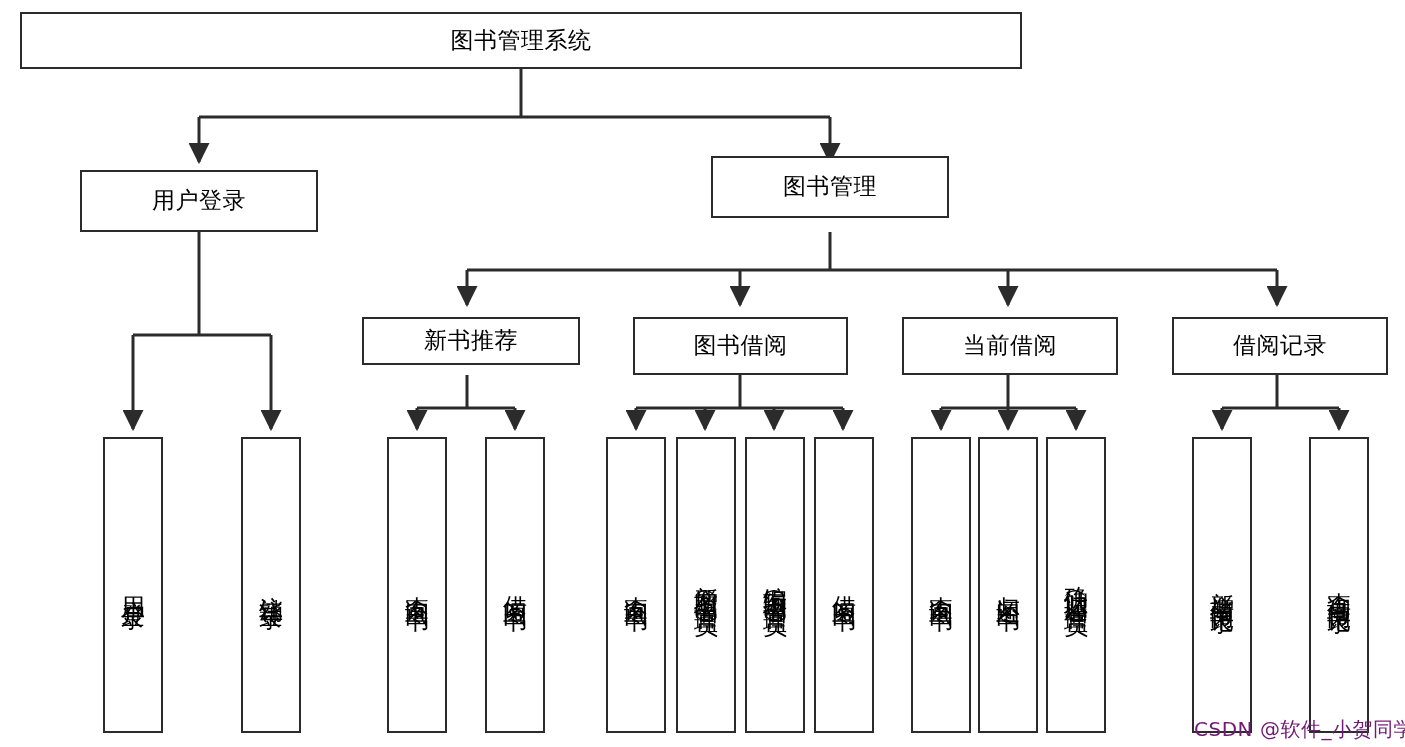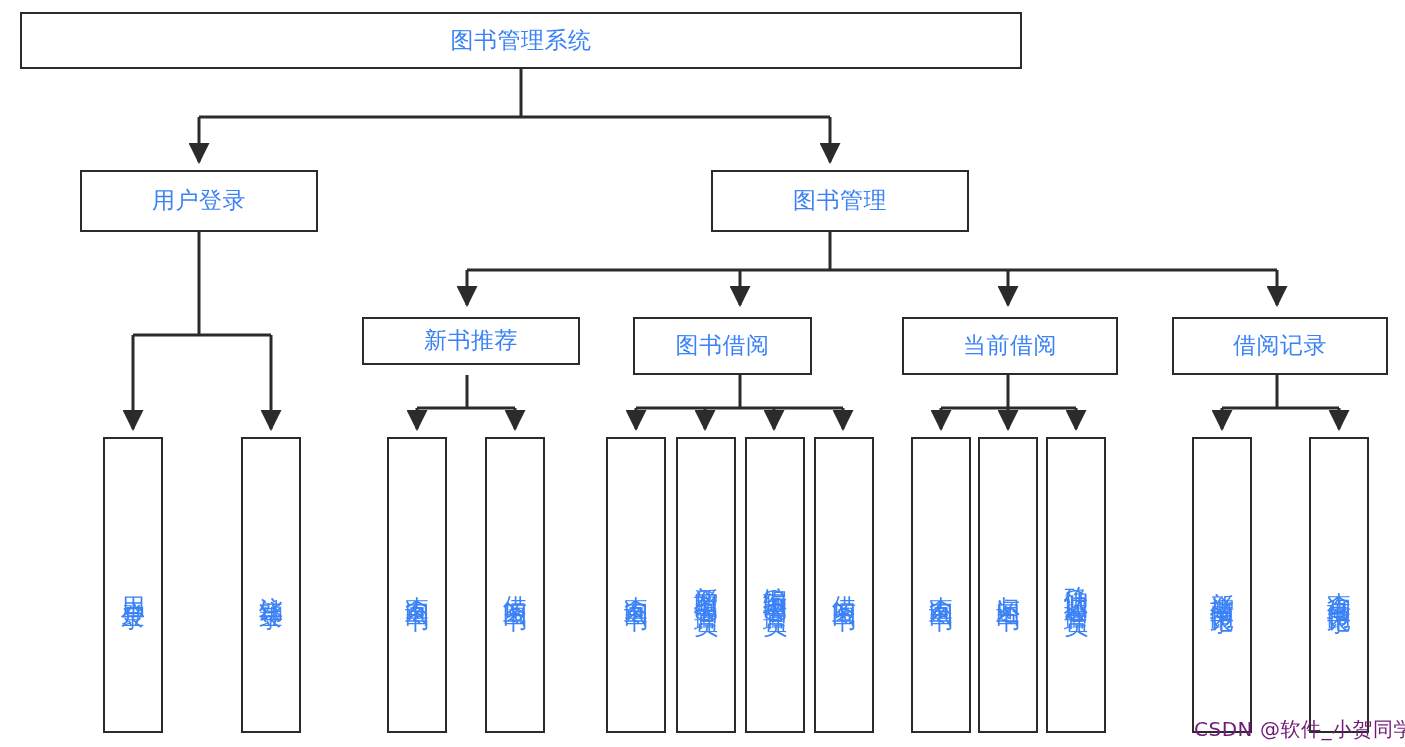--- a/index.html
+++ b/index.html
@@ -27,21 +27,21 @@
     pointer-events: none;
   }
   .node {
     position: absolute;
     box-sizing: border-box;
     background: #ffffff;
     border: 2px solid #2b2b2b;
     display: flex;
     align-items: center;
     justify-content: center;
-    color: #3b82f6;
+    color: #000000;
     z-index: 2;
   }
   .node-label {
     display: block;
     text-align: center;
     line-height: 1.18;
     white-space: nowrap;
   }
   
   .node.horiz .node-label {
@@ -129,28 +129,28 @@
     </g>
   </svg>
 
   <div class="node root horiz" style="left:20px; top:12px; width:1002px; height:57px;">
     <span class="node-label">图书管理系统</span>
   </div>
 
   <div class="node horiz" style="left:80px; top:170px; width:238px; height:62px;">
     <span class="node-label">用户登录</span>
   </div>
-  <div class="node horiz" style="left:711px; top:170px; width:258px; height:62px;">
+  <div class="node horiz" style="left:711px; top:156px; width:238px; height:62px;">
     <span class="node-label">图书管理</span>
   </div>
 
   <div class="node horiz" style="left:362px; top:317px; width:218px; height:48px;">
     <span class="node-label">新书推荐</span>
   </div>
-  <div class="node horiz" style="left:633px; top:317px; width:179px; height:58px;">
+  <div class="node horiz" style="left:633px; top:317px; width:215px; height:58px;">
     <span class="node-label">图书借阅</span>
   </div>
   <div class="node horiz" style="left:1172px; top:317px; width:216px; height:58px;">
     <span class="node-label">借阅记录</span>
   </div>
   <div class="node horiz" style="left:902px; top:317px; width:216px; height:58px;">
     <span class="node-label">当前借阅</span>
   </div>
 
   <div class="node vert" style="left:103px; top:437px; width:60px; height:296px;">

